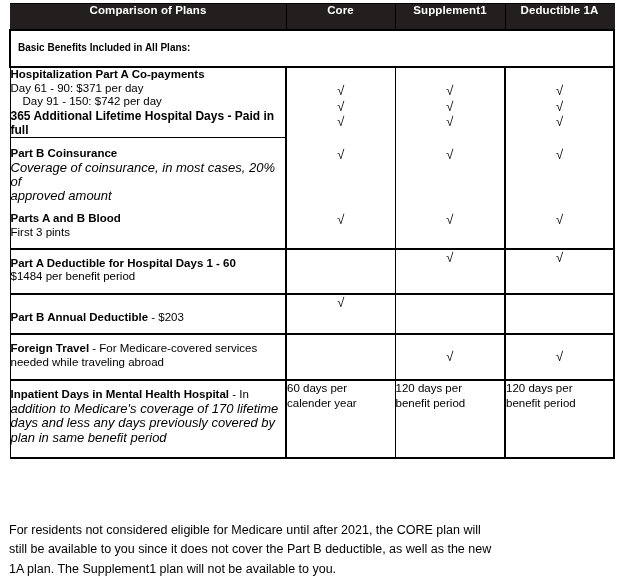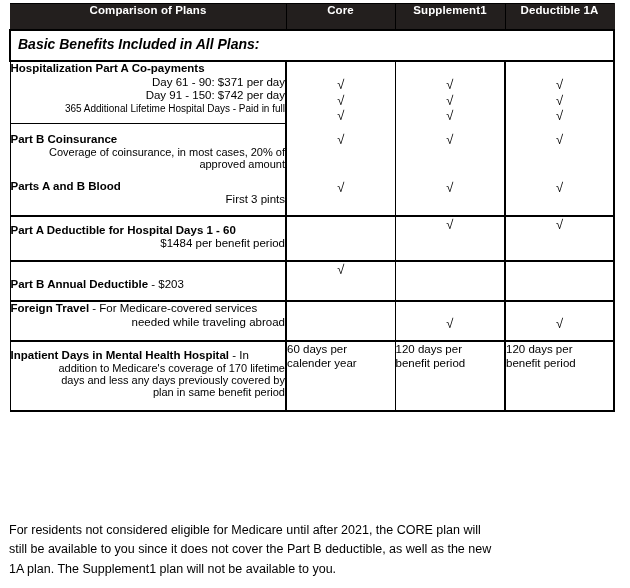--- a/index.html
+++ b/index.html
@@ -47,47 +47,45 @@
   }
   .hdr.first { border-left: 1px solid #231f1e; }
   .hdr.last  { border-right: 1px solid #231f1e; }
 
   
   .section-row td {
     border-left: 2px solid #000;
     border-right: 2px solid #000;
     border-top: 2px solid #000;
     border-bottom: 2px solid #000;
-    padding: 5px 0 6px 7px;
+    padding: 11px 0 6px 7px;
     font-weight: bold;
-    font-size: 14px;
+    font-size: 10px;
     height: 18px;
-    font-style: italic;
   }
   
   .desc {
     padding: 6px 6px 6px 7px;
     border-left: 2px solid #000;
     border-right: 1px solid #000;
     line-height: 1.18;
   }
   .desc .t {
     font-weight: bold;
     font-size: 11.5px;
     display: block;
   }
   .desc .t .reg { font-weight: normal; }
   .desc .s {
     font-size: 11.5px;
     display: block;
-    text-align: right;
-  }
-  .desc .s.ind { }
-  .desc .s.tiny { font-size: 10px; }
-  .desc .s.body { font-size: 11px; line-height: 1.1; }
+  }
+  .desc .s.ind { padding-left: 12px; }
+  .desc .s.tiny { font-size: 12px; font-weight: bold; }
+  .desc .s.body { font-size: 13px; line-height: 1.1; font-style: italic; }
   .gap { height: 9px; }
 
   
   .chk {
     text-align: center;
     font-size: 13px;
     line-height: 1.18;
     padding: 6px 0 0 0;
     border-left: 1px solid #000;
     border-right: 1px solid #000;
@@ -232,21 +230,21 @@
         <span class="t"><span>Part B Annual Deductible</span><span class="reg"> - $203</span></span>
       </td>
       <td class="chk thick-l">
         <span class="mark">√</span>
       </td>
       <td class="chk"></td>
       <td class="chk thick-r" style="border-left:2px solid #000;"></td>
     </tr>
 
     <tr class="thickrow">
-      <td class="desc" style="padding-bottom:10px;">
+      <td class="desc" style="padding-top:7px;padding-bottom:10px;">
         <span class="t"><span>Foreign Travel</span><span class="reg"> - For Medicare-covered services</span></span>
         <span class="s">needed while traveling abroad</span>
       </td>
       <td class="chk thick-l"></td>
       <td class="chk" style="padding-top:14px;">
         <span class="mark">√</span>
       </td>
       <td class="chk thick-r" style="border-left:2px solid #000;padding-top:14px;">
         <span class="mark">√</span>
       </td>

